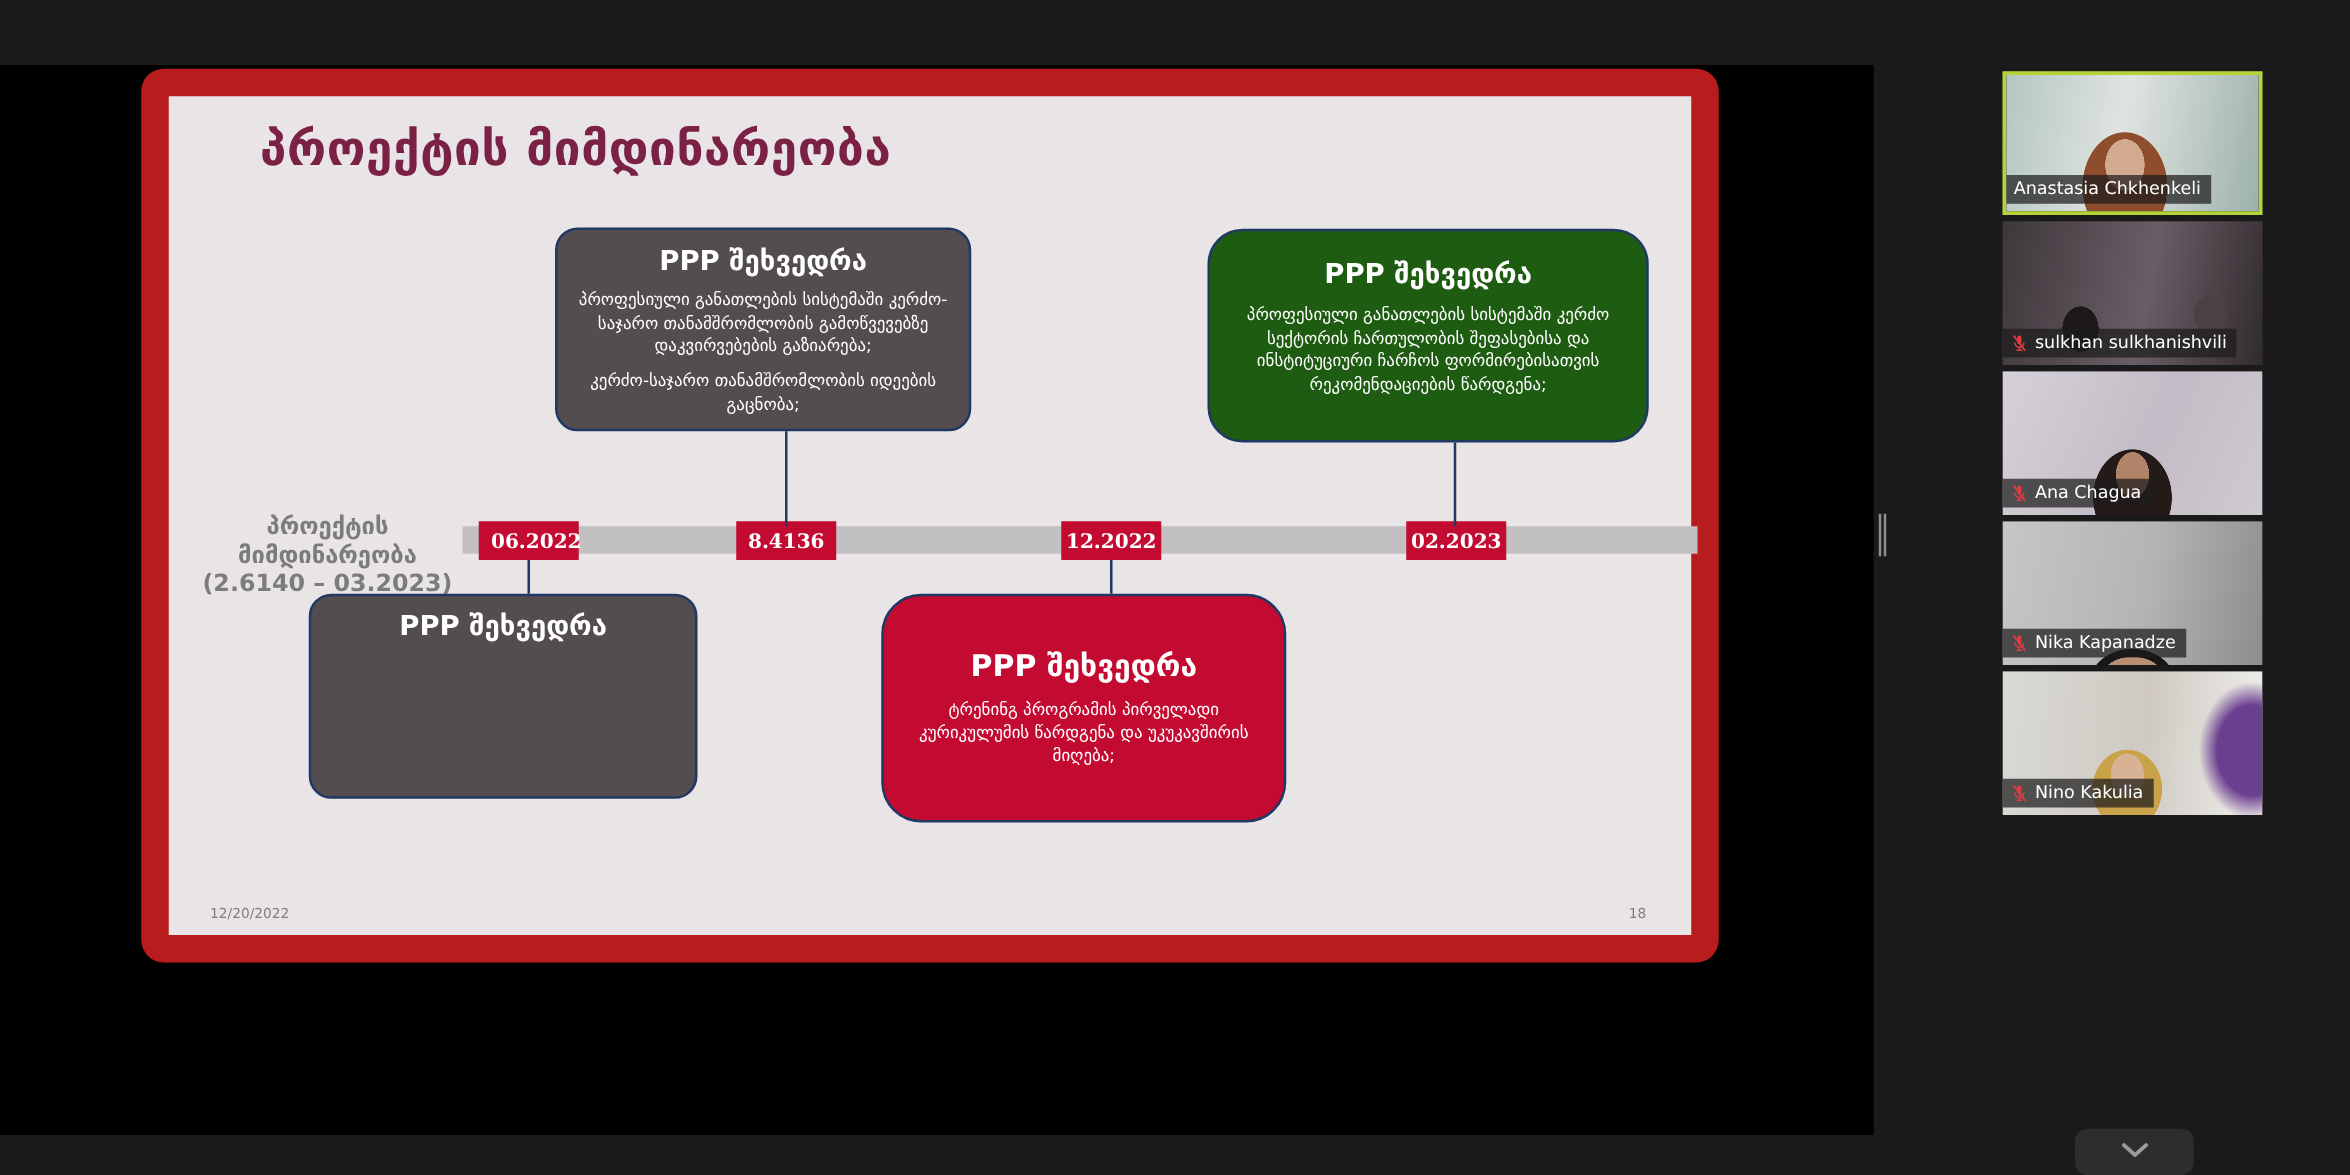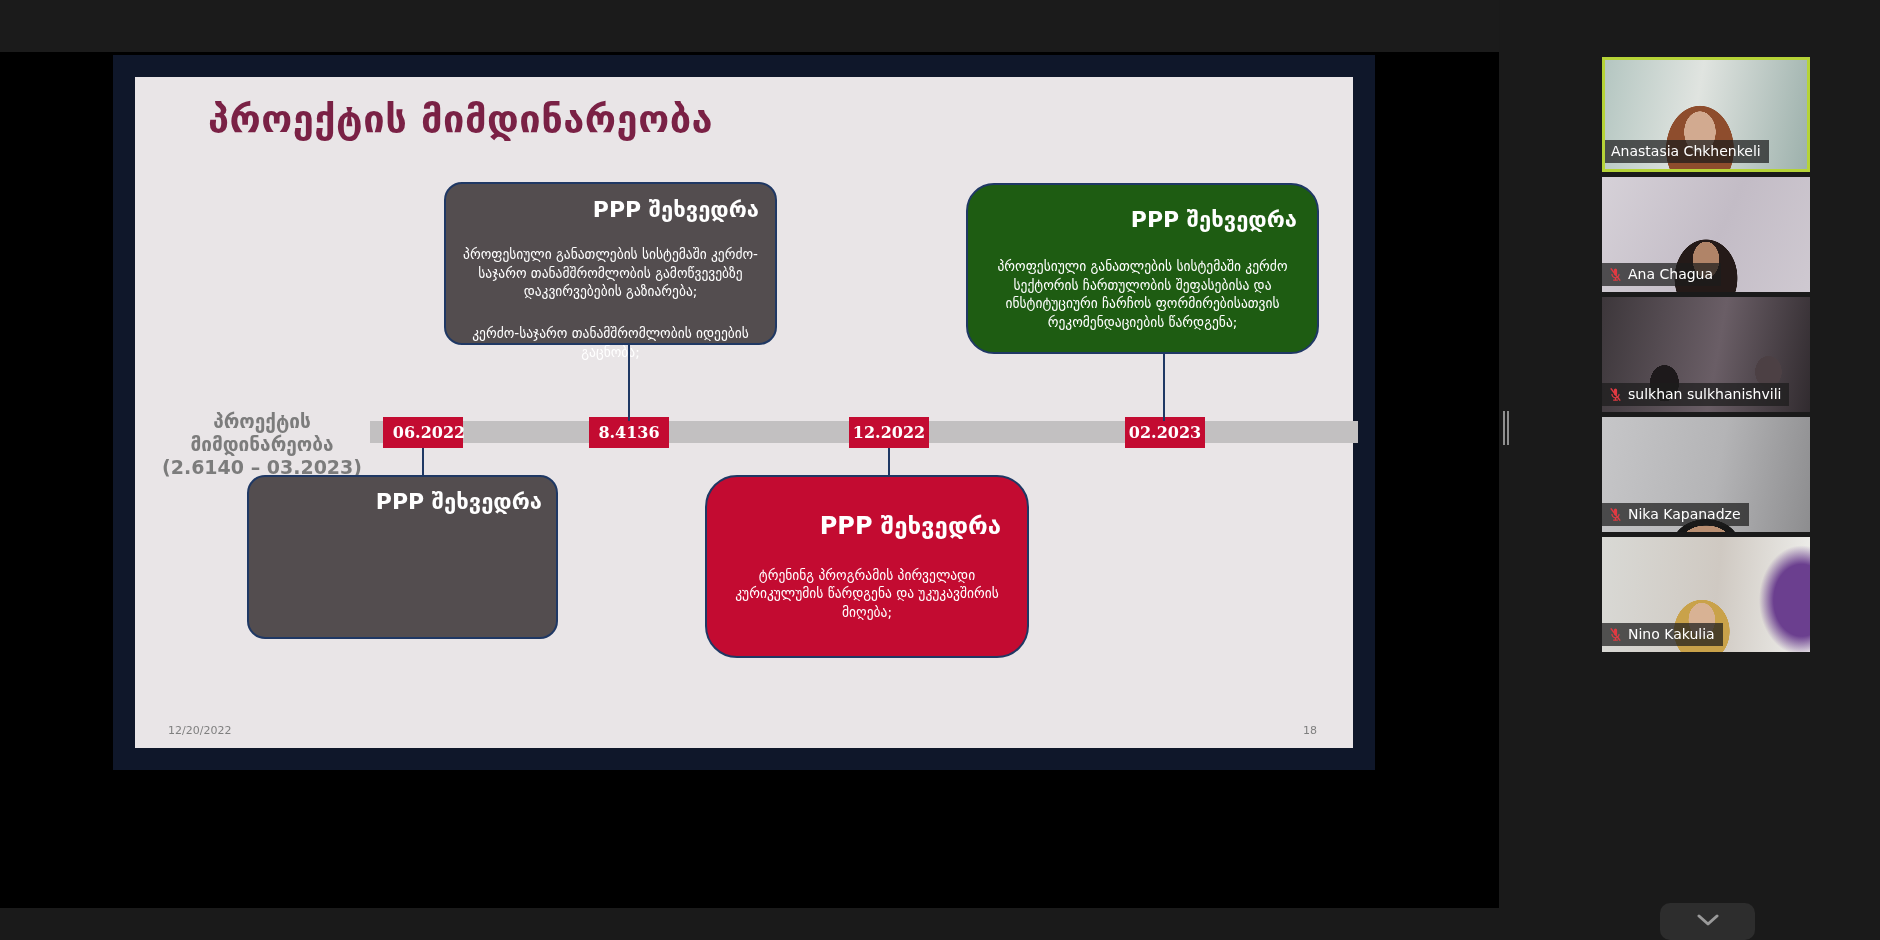--- a/index.html
+++ b/index.html
@@ -7,28 +7,28 @@
   body { font-family:"DejaVu Sans", sans-serif; }
   .screen { position:relative; width:1880px; height:940px; background:#1a1a1a; overflow:hidden; }
 
   
   .topbar { position:absolute; left:0; top:0; width:1880px; height:52px; background:#1b1b1b; }
 
   
   .share-area { position:absolute; left:0; top:52px; width:1499px; height:856px; background:#000; }
 
   
-  .slide-page { position:absolute; left:113px; top:3px; width:1262px; height:715px; background:#0f172a; }
+  .slide-page { position:absolute; left:113px; top:3px; width:1262px; height:715px; background:#b91c1c;border-radius:18px; }
   .slide-content { position:absolute; left:22px; top:22px; width:1218px; height:671px; background:#e9e5e7; }
 
   .slide-title { position:absolute; left:73px; top:20px; font-size:38px; font-weight:600;
                  color:#7a2145; letter-spacing:.5px; }
 
   .box { position:absolute; border:2px solid #1f3864; color:#fff; text-align:center;
-         display:flex; flex-direction:column; align-items:flex-end;gap:14px; }
+         display:flex; flex-direction:column; align-items:center; }
   .box-title { font-size:22px; font-weight:bold; margin-bottom:9px; }
   .box-title .geo { font-weight:bold; }
   .box p { font-size:13.5px; line-height:1.38; }
   .box p + p { margin-top:9px; }
 
   .box-topgray { left:309px; top:105px; width:333px; height:163px; background:#534d4f;
                  border-radius:18px; padding:13px 16px 10px; justify-content:flex-start; }
   .box-green   { left:831px; top:106px; width:353px; height:171px; background:#1e5c12;
                  border-radius:28px; padding:16px 20px 10px; justify-content:flex-start; }
   .box-green .box-title { margin-top:6px; margin-bottom:11px; }
@@ -185,48 +185,48 @@
     <div class="tiles">
 
       <div class="tile active">
         <div class="video v1"></div>
         <div class="name-bar">
           <span>Anastasia Chkhenkeli</span>
         </div>
       </div>
 
       <div class="tile">
+        <div class="video v3"></div>
+        <div class="name-bar">
+          <span class="mic">
+            <svg viewBox="0 0 16 16" width="15" height="15">
+                <rect x="6.3" y="1.5" width="3.4" height="7.5" rx="1.7" fill="#e23a42"></rect>
+                <path d="M4.2 7.5a3.8 4 0 0 0 7.6 0" fill="none" stroke="#e23a42" stroke-width="1.3"></path>
+                <line x1="8" y1="11.6" x2="8" y2="14" stroke="#e23a42" stroke-width="1.3"></line>
+                <line x1="5.5" y1="14" x2="10.5" y2="14" stroke="#e23a42" stroke-width="1.3"></line>
+                <line x1="3" y1="1.5" x2="13" y2="14.5" stroke="#e23a42" stroke-width="1.6"></line>
+              </svg>
+          </span>
+          <span>sulkhan sulkhanishvili</span>
+        </div>
+      </div>
+
+      <div class="tile">
         <div class="video v2"></div>
         <div class="name-bar">
           <span class="mic">
             <svg viewBox="0 0 16 16" width="15" height="15">
                 <rect x="6.3" y="1.5" width="3.4" height="7.5" rx="1.7" fill="#e23a42"></rect>
                 <path d="M4.2 7.5a3.8 4 0 0 0 7.6 0" fill="none" stroke="#e23a42" stroke-width="1.3"></path>
                 <line x1="8" y1="11.6" x2="8" y2="14" stroke="#e23a42" stroke-width="1.3"></line>
                 <line x1="5.5" y1="14" x2="10.5" y2="14" stroke="#e23a42" stroke-width="1.3"></line>
                 <line x1="3" y1="1.5" x2="13" y2="14.5" stroke="#e23a42" stroke-width="1.6"></line>
               </svg>
           </span>
           <span>Ana Chagua</span>
-        </div>
-      </div>
-
-      <div class="tile">
-        <div class="video v3"></div>
-        <div class="name-bar">
-          <span class="mic">
-            <svg viewBox="0 0 16 16" width="15" height="15">
-                <rect x="6.3" y="1.5" width="3.4" height="7.5" rx="1.7" fill="#e23a42"></rect>
-                <path d="M4.2 7.5a3.8 4 0 0 0 7.6 0" fill="none" stroke="#e23a42" stroke-width="1.3"></path>
-                <line x1="8" y1="11.6" x2="8" y2="14" stroke="#e23a42" stroke-width="1.3"></line>
-                <line x1="5.5" y1="14" x2="10.5" y2="14" stroke="#e23a42" stroke-width="1.3"></line>
-                <line x1="3" y1="1.5" x2="13" y2="14.5" stroke="#e23a42" stroke-width="1.6"></line>
-              </svg>
-          </span>
-          <span>sulkhan sulkhanishvili</span>
         </div>
       </div>
 
 
       <div class="tile">
         <div class="video v5"></div>
         <div class="name-bar">
           <span class="mic">
             <svg viewBox="0 0 16 16" width="15" height="15">
                 <rect x="6.3" y="1.5" width="3.4" height="7.5" rx="1.7" fill="#e23a42"></rect>

